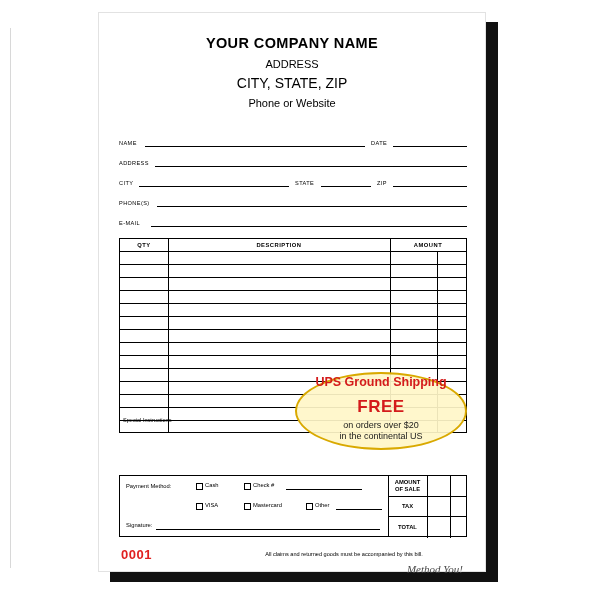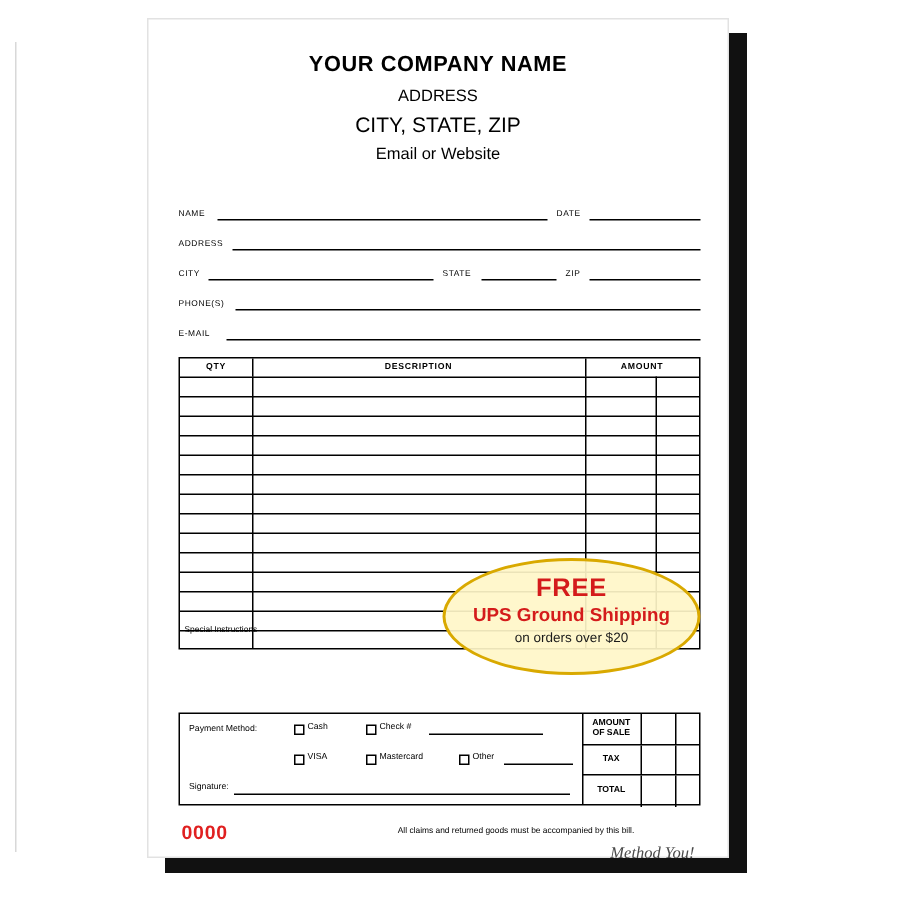--- a/index.html
+++ b/index.html
@@ -286,21 +286,21 @@
 <div id="page">
 
   <div id="left-sliver"></div>
   <div id="shadow-sheet"></div>
 
   <div id="form-sheet">
 
     <div class="hdr" id="company-name">YOUR COMPANY NAME</div>
     <div class="hdr" id="company-address">ADDRESS</div>
     <div class="hdr" id="company-city">CITY, STATE, ZIP</div>
-    <div class="hdr" id="company-web">Email or Website</div>
+    <div class="hdr" id="company-web">Phone or Website</div>
 
     <div id="cust-block">
 
       <div class="fld-row">
         <span class="fld-label" style="left:0;">NAME</span>
         <span class="fld-line" style="left:26px; width:220px;"></span>
         <span class="fld-label" style="left:252px;">DATE</span>
         <span class="fld-line" style="left:274px; width:74px;"></span>
       </div>
 
@@ -397,25 +397,26 @@
           <div class="tot-label">TAX</div>
           <div class="tot-sep"></div>
         </div>
         <div class="tot-row last" style="top:41.2px;">
           <div class="tot-label">TOTAL</div>
           <div class="tot-sep"></div>
         </div>
       </div>
     </div>
 
-    <div id="form-no">0000</div>
+    <div id="form-no">0001</div>
     <div id="disclaimer">All claims and returned goods must be accompanied by this bill.</div>
     <div id="thankyou">Method You!</div>
 
   </div>
 
   <div id="seal">
+    <div id="seal-line2">UPS Ground Shipping</div>
     <div id="seal-line1">FREE</div>
-    <div id="seal-line2">UPS Ground Shipping</div>
     <div id="seal-line3">on orders over $20</div>
+    <div id="seal-line4">in the continental US</div>
   </div>
 
 </div>
 
 </body></html>

